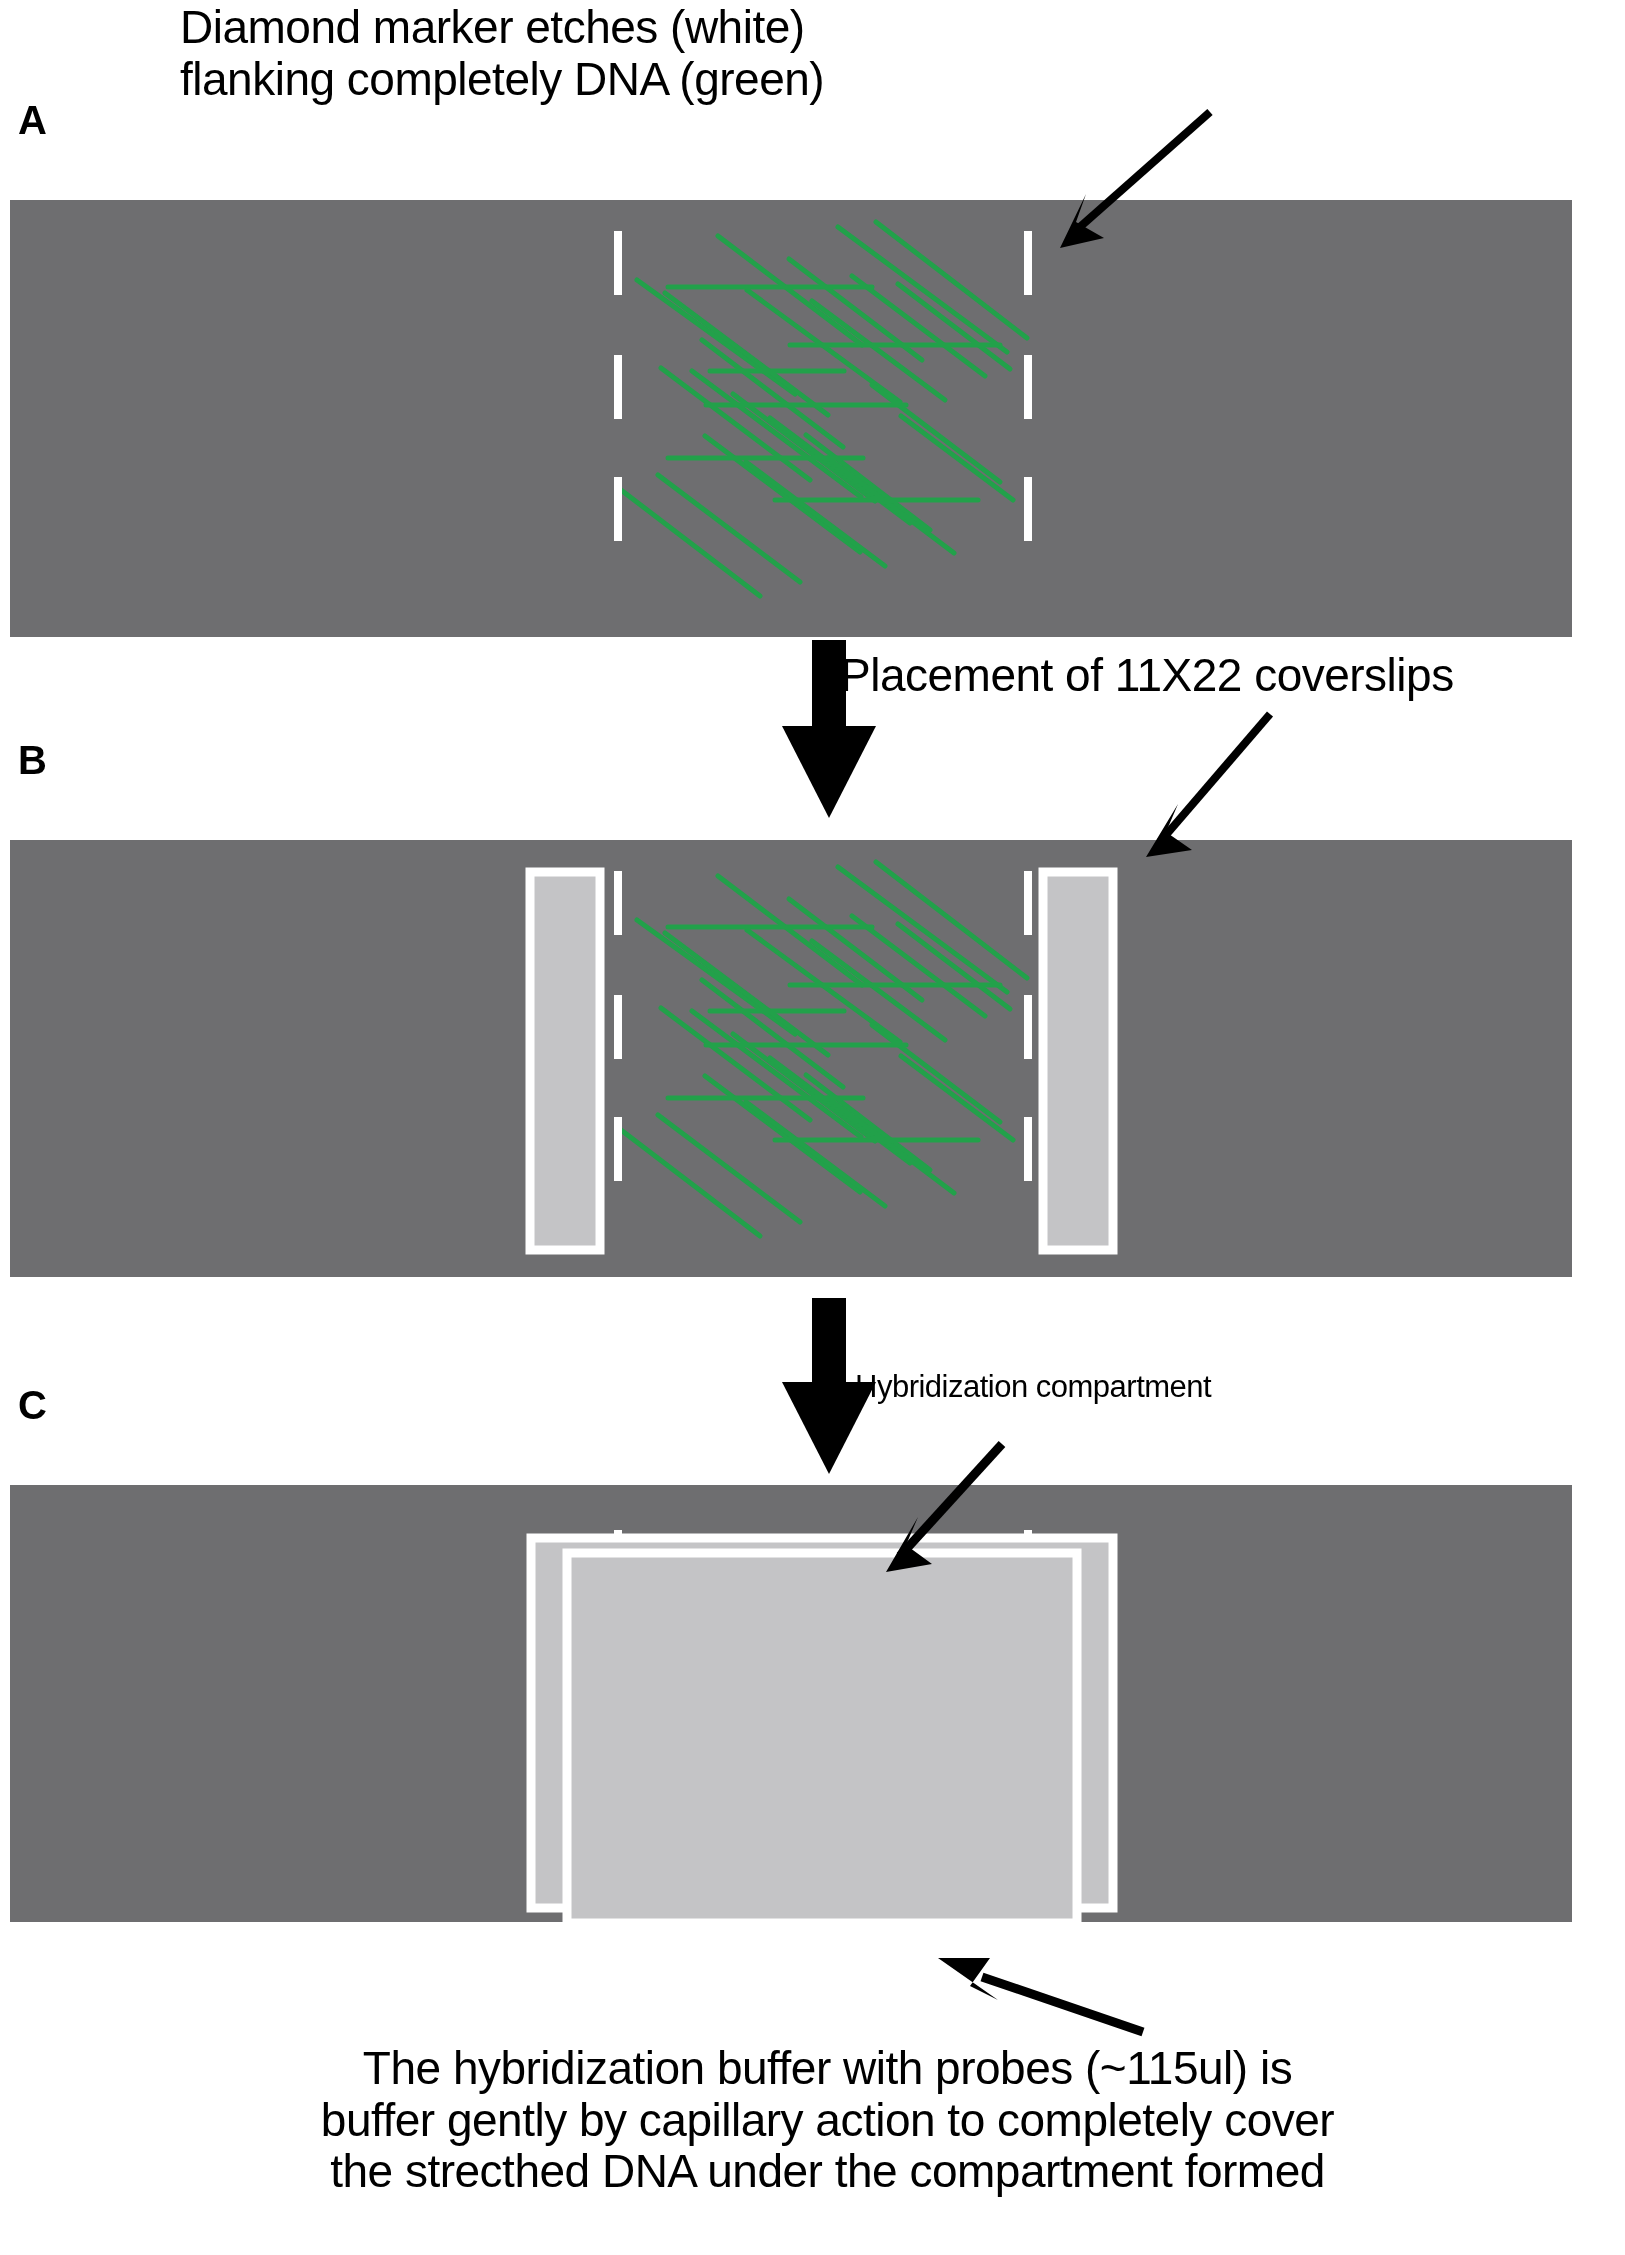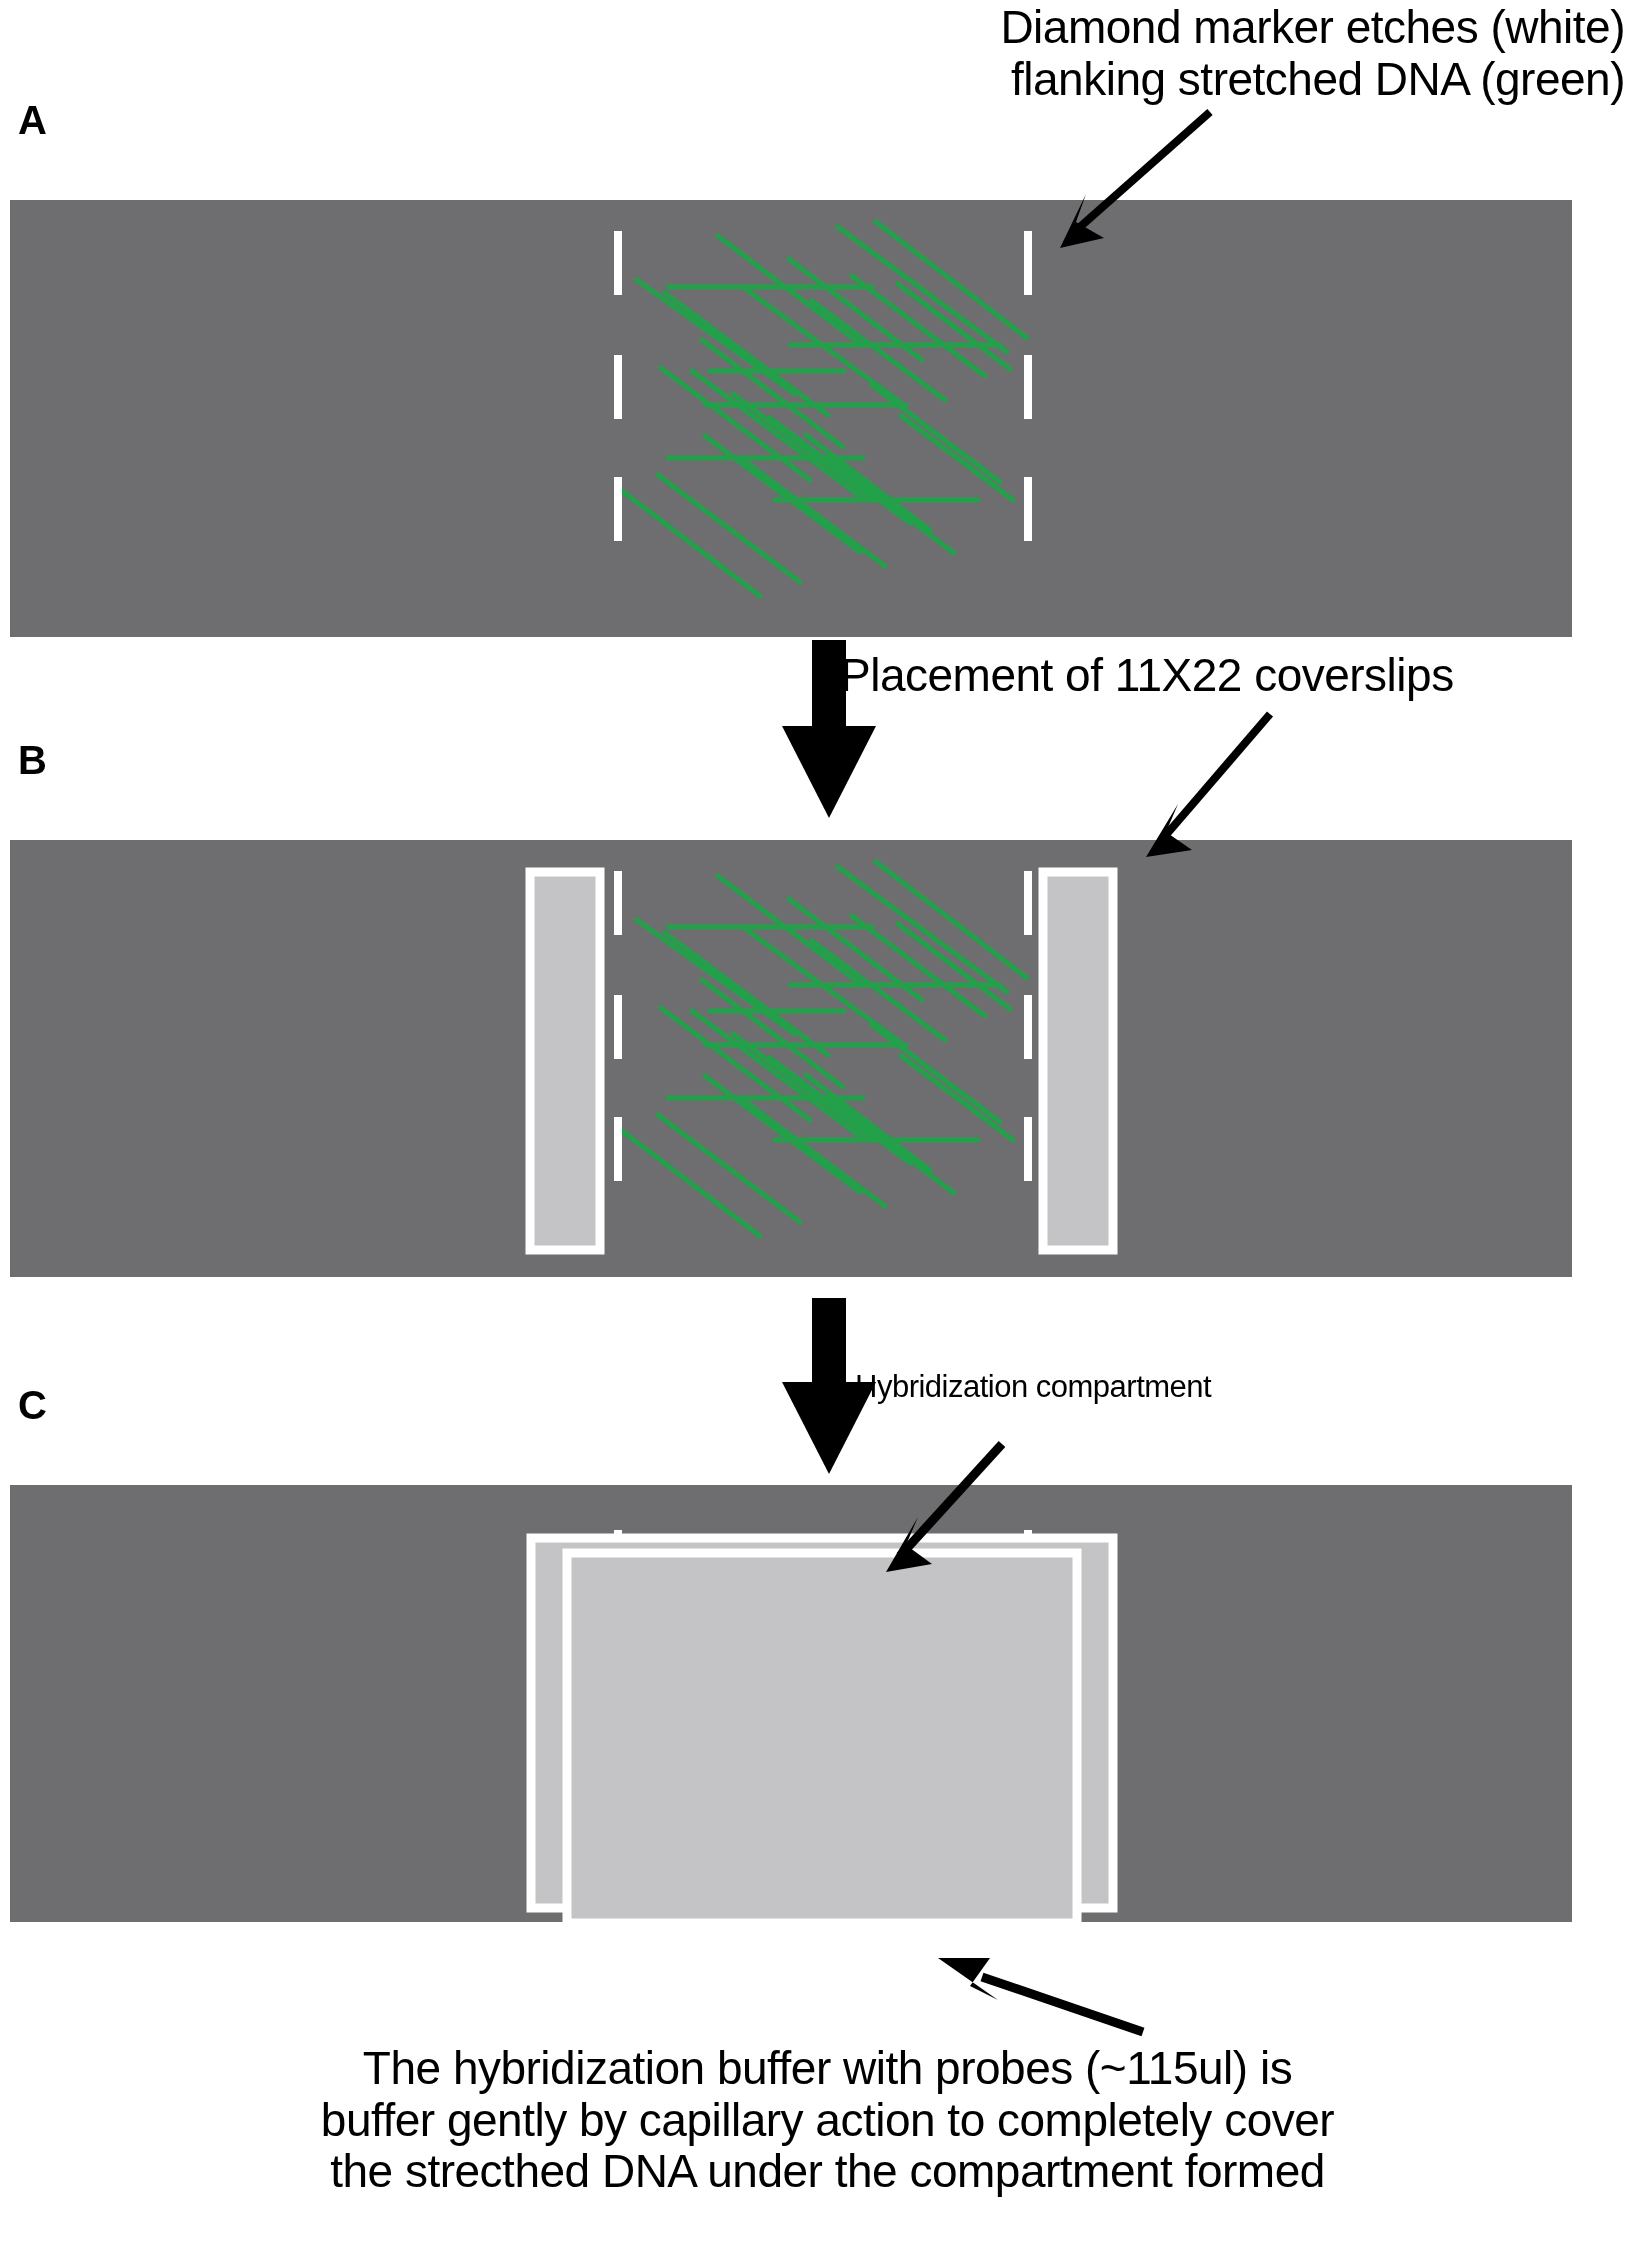--- a/index.html
+++ b/index.html
@@ -39,21 +39,21 @@
     position: absolute;
     color: #000000;
     font-family: "Liberation Sans", sans-serif;
     font-weight: bold;
     font-size: 40px;
     line-height: 1;
   }
   #top-caption {
     left: 0; top: 2px;
     width: 1625px;
-    text-align: right;
+    text-align: left;
     font-size: 46px;
     white-space: normal;
     padding-left: 180px;
     box-sizing: border-box;
   }
   #top-caption .ln { display: block; }
   #mid-caption-b {
     left: 840px; top: 650px;
     font-size: 46px;
   }
@@ -228,21 +228,21 @@
 
       <g>
         <line x1="1143" y1="2032" x2="982" y2="1977" stroke="#000000" stroke-width="9"></line>
         <polygon points="938,1958 990,1958 970,1986 998,2000"></polygon>
       </g>
     </g>
   </svg>
 
   <div class="caption-text" id="top-caption">
     <span class="ln">Diamond marker etches (white)</span>
-    <span class="ln">flanking stretched DNA (green)</span>
+    <span class="ln">flanking completely DNA (green)</span>
   </div>
 
   <div class="panel-letter letter-a">A</div>
   <div class="panel-letter letter-b">B</div>
   <div class="panel-letter letter-c">C</div>
 
   <div class="caption-text" id="mid-caption-b">Placement of 11X22 coverslips</div>
 
   <div class="caption-text" id="mid-caption-c">Hybridization compartment</div>
 

